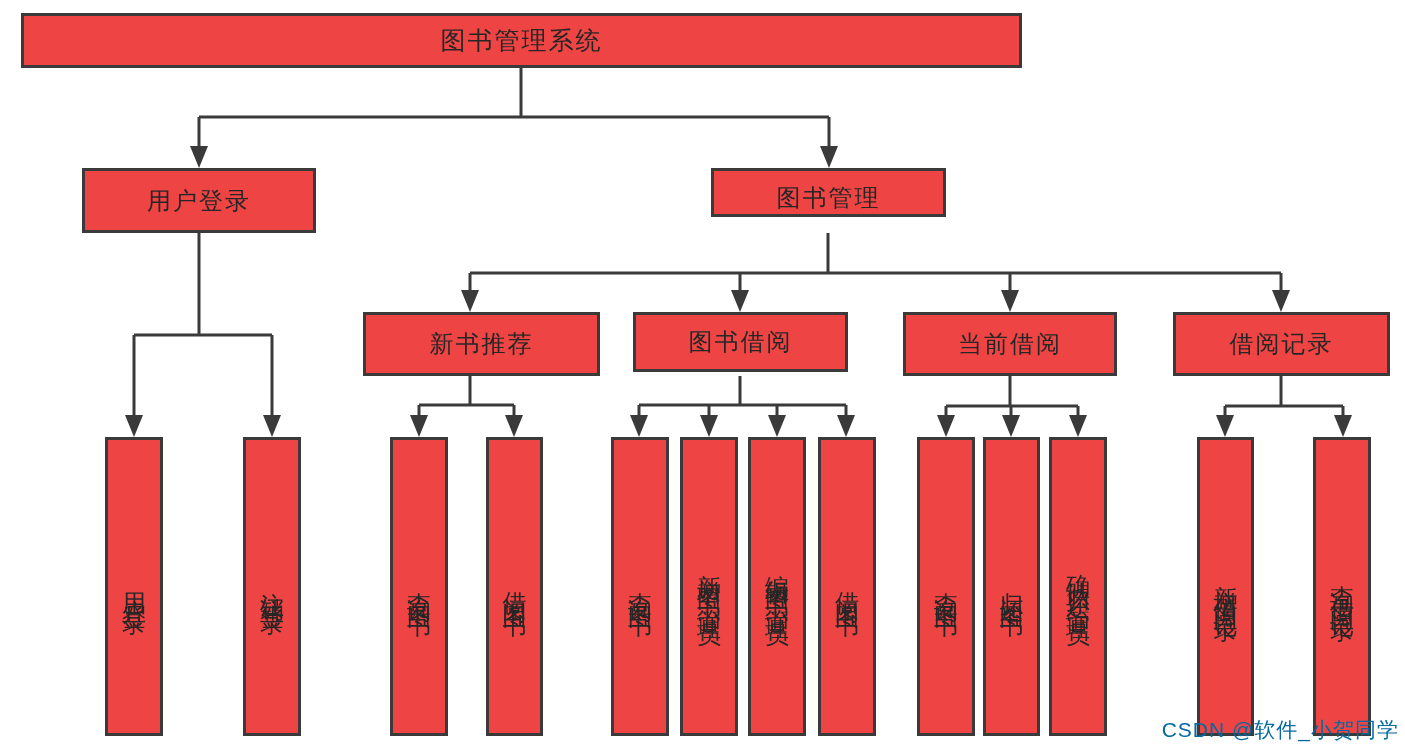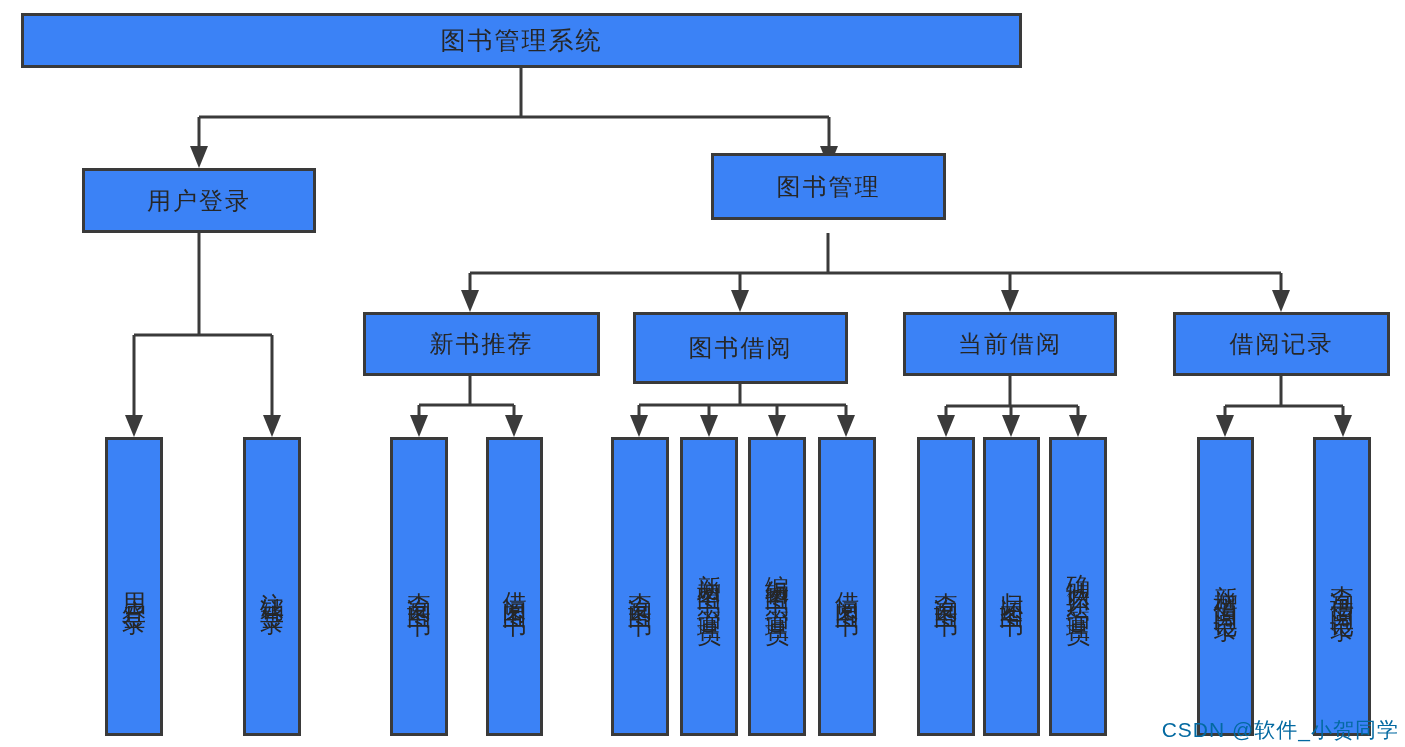--- a/index.html
+++ b/index.html
@@ -28,21 +28,21 @@
     stroke: #3a3a3a;
     stroke-width: 3;
   }
   #connectors polygon {
     fill: #3a3a3a;
     stroke: none;
   }
   .node {
     position: absolute;
     box-sizing: border-box;
-    background: #3b82f6;
+    background: #ef4444;
     border: 3px solid #3a3a3a;
     display: flex;
     align-items: center;
     justify-content: center;
     text-align: center;
   }
   .node .hlabel {
     font-size: 24px;
     letter-spacing: 2px;
     white-space: nowrap;
@@ -116,28 +116,28 @@
     </g>
   </svg>
 
   <div class="node root" style="left:21px; top:13px; width:1001px; height:55px;">
     <span class="hlabel">图书管理系统</span>
   </div>
 
   <div class="node" style="left:82px; top:168px; width:234px; height:65px;">
     <span class="hlabel">用户登录</span>
   </div>
-  <div class="node" style="left:711px; top:153px; width:235px; height:67px;">
+  <div class="node" style="left:711px; top:168px; width:235px; height:49px;align-items:flex-end;">
     <span class="hlabel">图书管理</span>
   </div>
 
   <div class="node" style="left:363px; top:312px; width:237px; height:64px;">
     <span class="hlabel">新书推荐</span>
   </div>
-  <div class="node" style="left:633px; top:312px; width:215px; height:72px;">
+  <div class="node" style="left:633px; top:312px; width:215px; height:60px;">
     <span class="hlabel">图书借阅</span>
   </div>
   <div class="node" style="left:1173px; top:312px; width:217px; height:64px;">
     <span class="hlabel">借阅记录</span>
   </div>
   <div class="node" style="left:903px; top:312px; width:214px; height:64px;">
     <span class="hlabel">当前借阅</span>
   </div>
 
   <div class="node leaf" style="left:105px; width:58px;">

